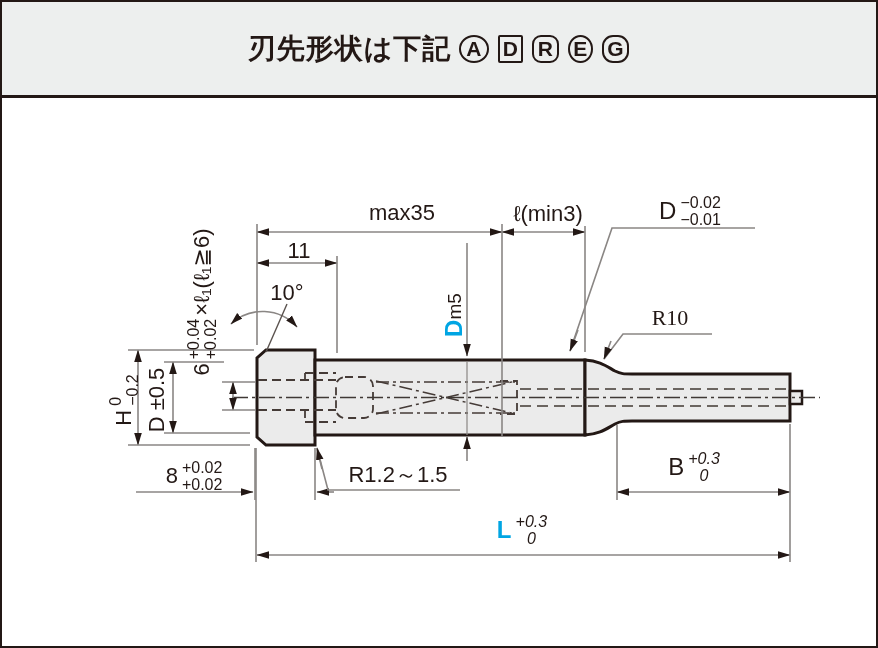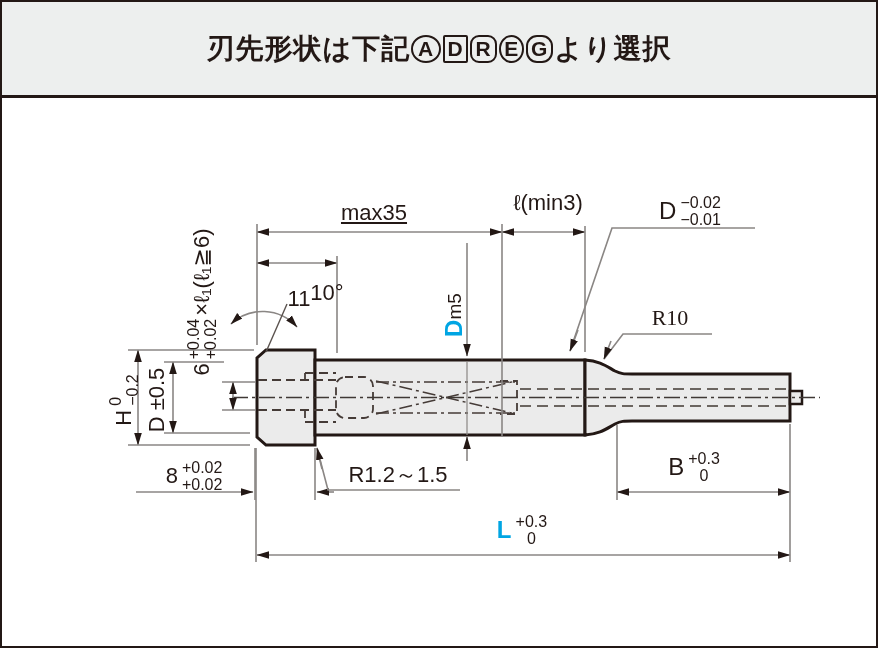--- a/index.html
+++ b/index.html
@@ -8,21 +8,21 @@
     border:2px solid #231815;background:#fff;overflow:hidden;
     font-family:"Liberation Sans","DejaVu Sans",sans-serif;
     color:#231815;
   }
   
   #title-band{
     position:absolute;left:0;top:0;width:874px;height:93px;
     background:#edefee;border-bottom:3px solid #231815;
     display:flex;align-items:center;justify-content:center;z-index:2;
   }
-  .title-text{font-size:28px;font-weight:bold;letter-spacing:1px;display:flex;align-items:center;}
+  .title-text{font-size:28px;font-weight:bold;letter-spacing:1px;display:flex;align-items:center;gap:7px;}
   .enc{
     display:inline-flex;align-items:center;justify-content:center;
     border:2.5px solid #231815;font-size:21px;font-weight:bold;
     height:28px;margin:0 1px;line-height:1;box-sizing:border-box;
   }
   .enc-circle{width:30px;border-radius:50%;}
   .enc-square{width:25px;border-radius:2px;}
   .enc-round{width:27px;border-radius:9px;}
   .enc-ellipse{width:25px;border-radius:50%;}
   .enc-oval{width:27px;border-radius:11px;}
@@ -31,38 +31,37 @@
   
   .lbl{
     position:absolute;z-index:3;white-space:nowrap;
     display:flex;align-items:center;font-size:22px;line-height:1;
     transform:translate(-50%,-50%);
   }
   .lbl.rot{transform:translate(-50%,-50%) rotate(-90deg);}
   .big{font-size:24px;}
   .tol{display:flex;flex-direction:column;align-items:flex-start;
        font-size:16px;line-height:1.08;margin-left:4px;}
-  .tol.ctr{align-items:center;}
+  .tol.ctr{align-items:center;font-style:italic;}
   .cyan{color:#00a5e3;font-weight:bold;}
   .sp{margin-left:3px;}
 </style>
 </head>
 <body>
 
 <div id="stage">
 
   <div id="title-band">
     <div class="title-text">
       <span>刃先形状は下記</span>
       <span class="enc enc-circle">A</span>
       <span class="enc enc-square">D</span>
       <span class="enc enc-round">R</span>
       <span class="enc enc-ellipse">E</span>
       <span class="enc enc-oval">G</span>
-      <span>より選択</span>
     </div>
   </div>
 
   <svg id="draw" width="878" height="648" viewBox="0 0 878 648">
     <defs>
       <marker id="arw" markerWidth="13" markerHeight="10" refX="12" refY="5" orient="auto-start-reverse" markerUnits="userSpaceOnUse">
         <polygon points="0,1.2 12.5,5 0,8.8" fill="#231815"></polygon>
       </marker>
     </defs>
 
@@ -142,41 +141,41 @@
 
       <path d="M617,492 H790" marker-start="url(#arw)" marker-end="url(#arw)"></path>
       <path d="M617,425 V500"></path>
 
       <path d="M257,555 H790" marker-start="url(#arw)" marker-end="url(#arw)"></path>
       <path d="M256,448 V562"></path>
       <path d="M790,424 V562"></path>
     </g>
   </svg>
 
-  <div class="lbl" style="left:372px;top:211px;text-decoration:underline;">
+  <div class="lbl" style="left:400px;top:211px;">
     <span>max35</span>
   </div>
 
-  <div class="lbl" style="left:546px;top:201px;">
+  <div class="lbl" style="left:546px;top:212px;">
     <span>ℓ(min3)</span>
   </div>
 
   <div class="lbl" style="left:688px;top:209px;">
     <span class="big">D</span>
     <span class="tol">
       <span>−0.02</span>
       <span>−0.01</span>
     </span>
   </div>
 
-  <div class="lbl" style="left:297px;top:249px;margin-top:48px;">
+  <div class="lbl" style="left:297px;top:249px;">
     <span>11</span>
   </div>
 
-  <div class="lbl" style="left:285px;top:291px;margin-left:40px;">
+  <div class="lbl" style="left:285px;top:291px;">
     <span>10°</span>
   </div>
 
   <div class="lbl" style="left:668px;top:316px;font-family:Liberation Serif, serif;">
     <span>R10</span>
   </div>
 
   <div class="lbl rot" style="left:452px;top:313px;">
     <span class="cyan big">D</span>
     <span style="font-size:19px;">m5</span>

